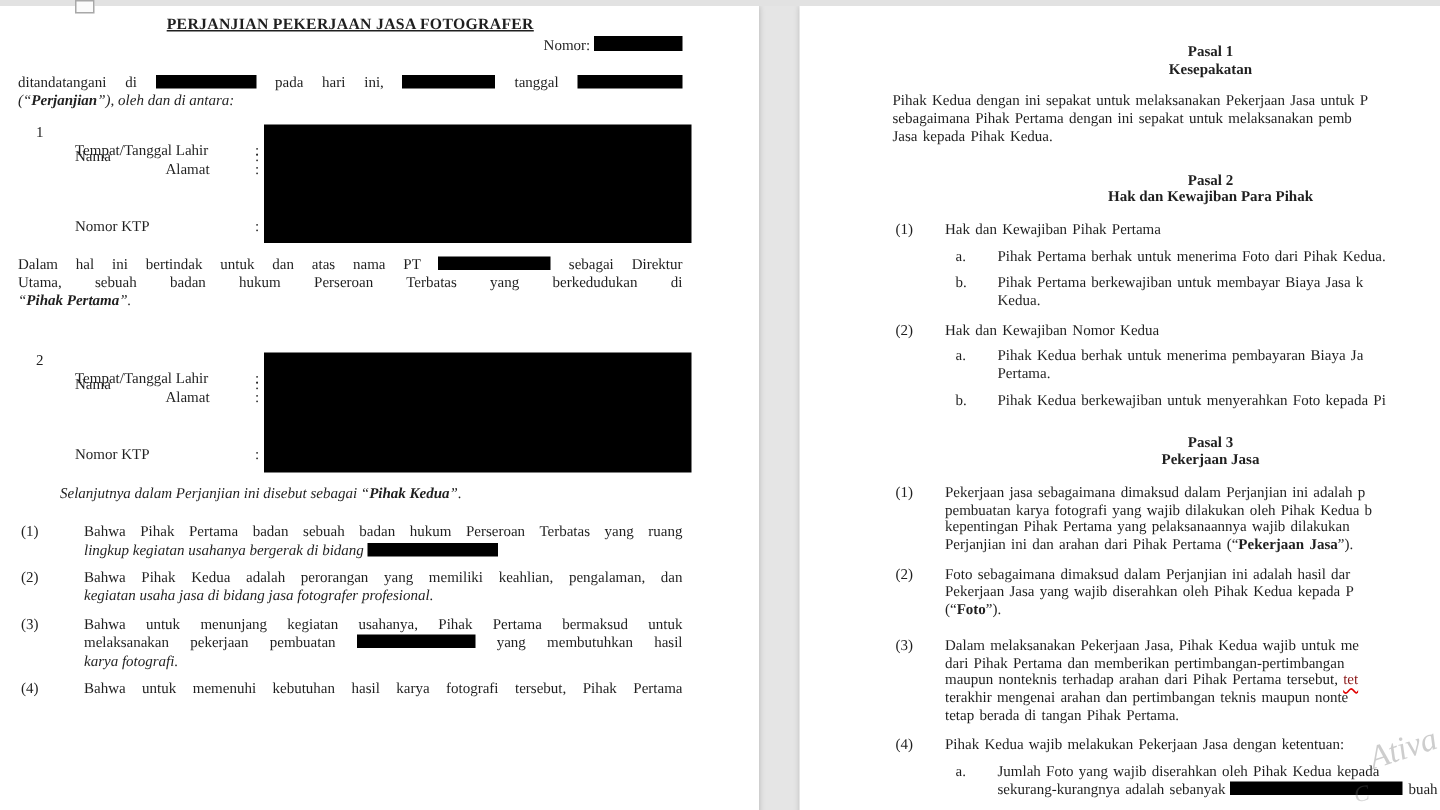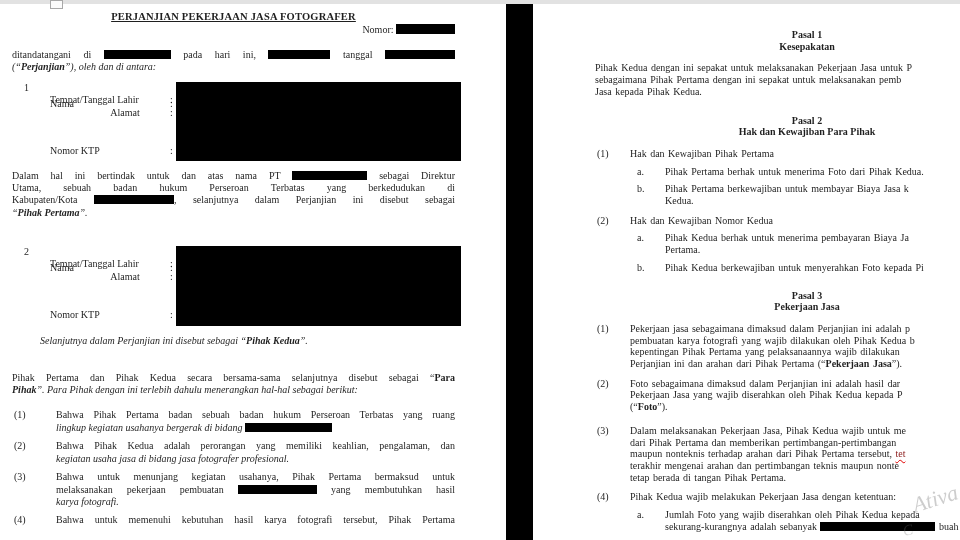--- a/index.html
+++ b/index.html
@@ -1,16 +1,16 @@
 <!DOCTYPE html>
 <html><head>
 <meta charset="utf-8">
 <style>
   html,body{margin:0;padding:0;}
-  .canvas{position:relative;width:960px;height:540px;background:#000000;overflow:hidden;
+  .canvas{position:relative;width:960px;height:540px;background:#e5e5e5;overflow:hidden;
           font-family:"Liberation Serif","DejaVu Serif",serif;color:#1f1f1f;}
   .topstrip{position:absolute;left:0;top:0;width:960px;height:4px;background:#e2e2e2;z-index:6;}
   .chromesq{position:absolute;left:50px;top:0;width:11px;height:7px;background:#fbfbfb;border:1px solid #a8a8a8;z-index:7;}
   .page{position:absolute;top:4px;background:#fff;box-shadow:0 0 4px rgba(0,0,0,.22);}
   .page1{left:0;width:506px;height:600px;}
   .page2{left:533px;width:562px;height:600px;}
   .content1{margin:7px 0 0 12px;width:443px;font-size:10px;line-height:12.4px;}
   .content2{margin:25px 0 0 62px;width:424px;font-size:10px;line-height:11.7px;}
   .title{font-size:10.5px;font-weight:bold;text-decoration:underline;text-align:center;letter-spacing:.2px;}
   .nomor{text-align:right;margin-top:1px;}
@@ -81,21 +81,20 @@
         </div>
         <div class="prow r3">
           <span>Nomor KTP</span>
           <span class="pcolon">:</span>
         </div>
         <div class="predact"></div>
       </div>
       <div class="pdesc">
           <div class="ln"><span>Dalam hal ini bertindak untuk dan atas nama PT </span><span class="redact" style="width: 75px;"></span><span> sebagai Direktur</span></div>
           <div class="ln"><span>Utama, sebuah badan hukum Perseroan Terbatas yang berkedudukan di</span></div>
-          <div class="ln"><span>Kabupaten/Kota </span><span class="redact" style="width: 80px;"></span><span>, selanjutnya dalam Perjanjian ini disebut sebagai</span></div>
           <div class="ln end"><span>“</span><span class="b">Pihak Pertama</span><span>”.</span></div>
         </div>
 
       <div class="party pb2">
         <span class="pnum">2</span>
         <div class="prow r0">
           <span>Nama</span>
           <span class="pcolon">:</span>
         </div>
         <div class="prow r1">
@@ -109,24 +108,20 @@
         <div class="prow r3">
           <span>Nomor KTP</span>
           <span class="pcolon">:</span>
         </div>
         <div class="predact"></div>
       </div>
       <div class="pclosing">
           <div class="ln end"><span>Selanjutnya dalam Perjanjian ini disebut sebagai “</span><span class="b">Pihak Kedua</span><span>”.</span></div>
         </div>
 
-      <div class="recitals">
-          <div class="ln"><span>Pihak Pertama dan Pihak Kedua secara bersama-sama selanjutnya disebut sebagai “</span><span class="b">Para</span></div>
-          <div class="ln end"><span class="b">Pihak</span><span>”. Para Pihak dengan ini terlebih dahulu menerangkan hal-hal sebagai berikut:</span></div>
-        </div>
 
       <div class="items1">
         <div class="li">
           <span class="num">(1)</span>
           <div>
               <div class="ln"><span>Bahwa Pihak Pertama badan sebuah badan hukum Perseroan Terbatas  yang ruang</span></div>
               <div class="ln end"><span>lingkup kegiatan usahanya bergerak di bidang </span><span class="redact" style="width: 87px;"></span></div>
             </div>
         </div>
         <div class="li">

